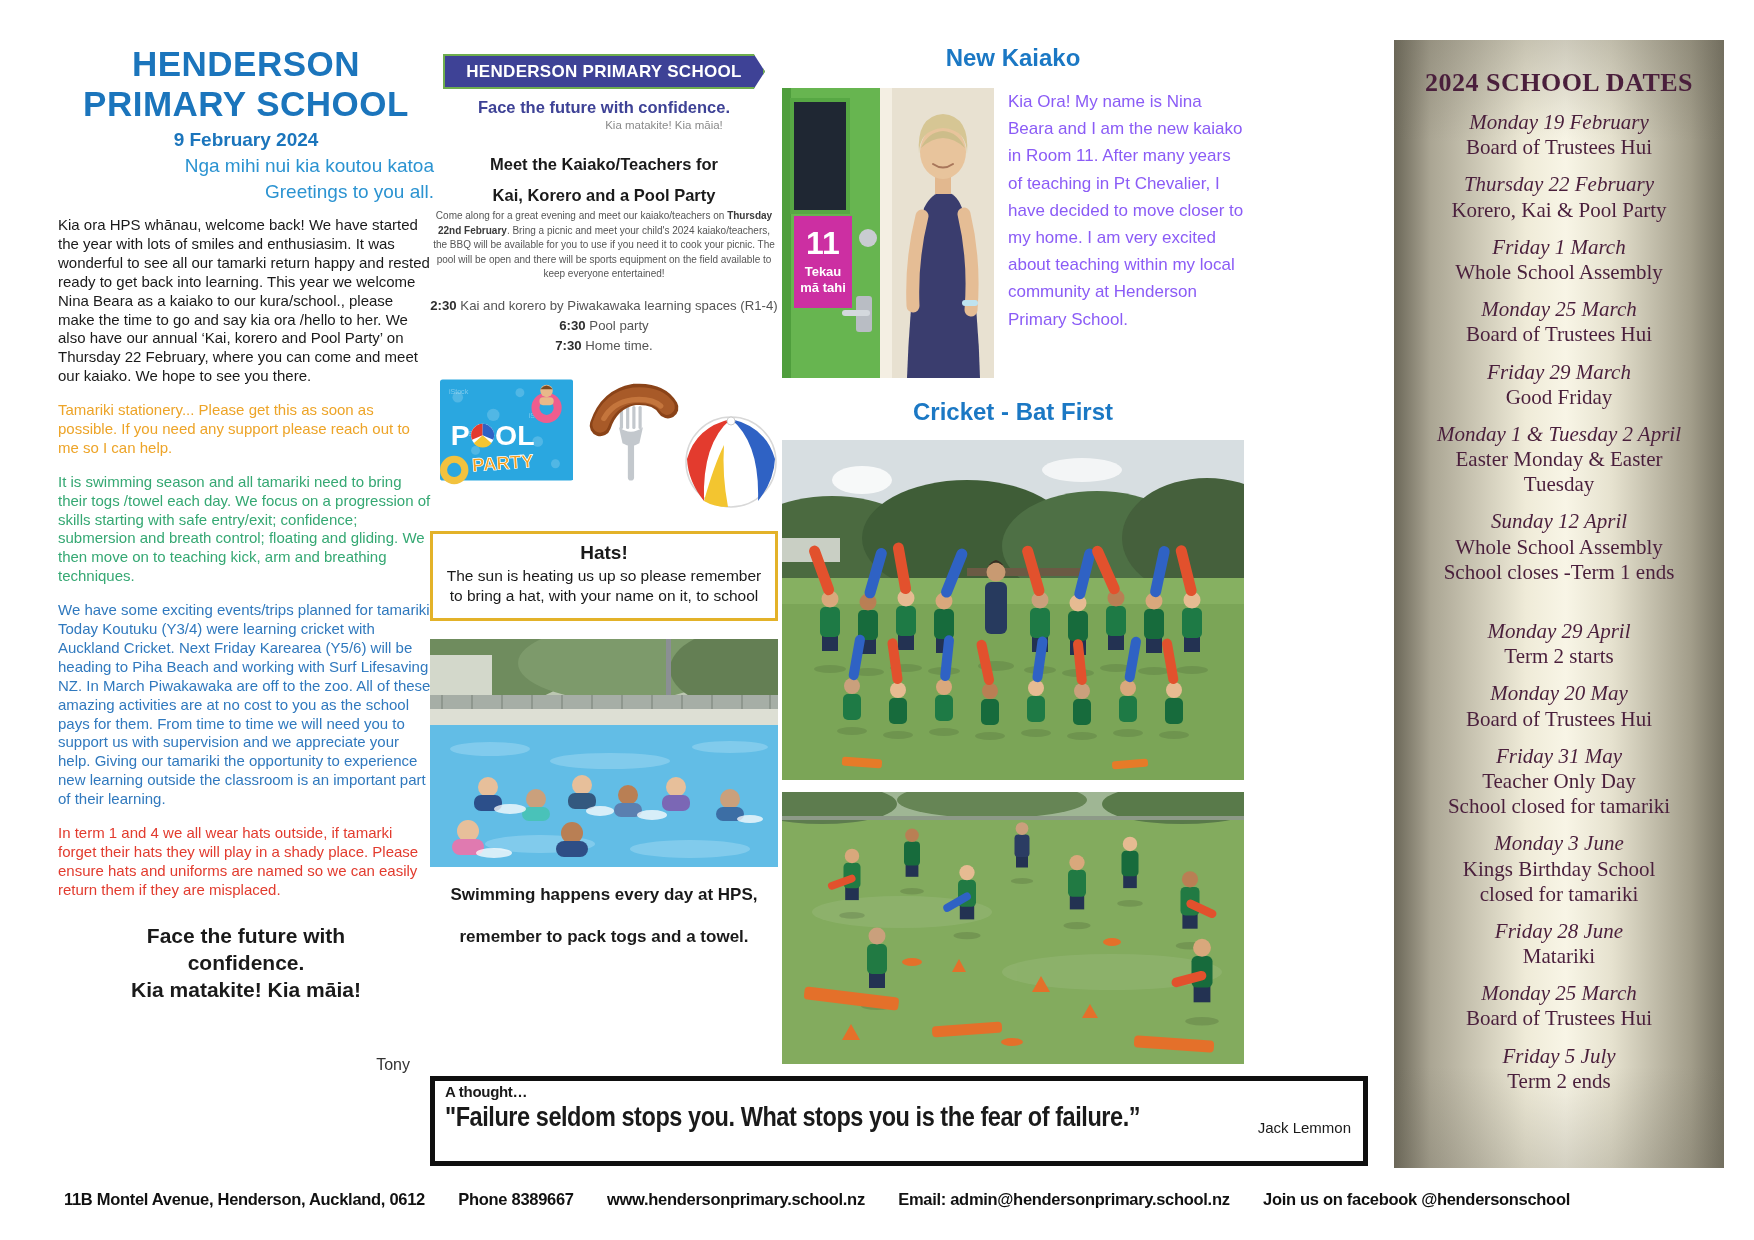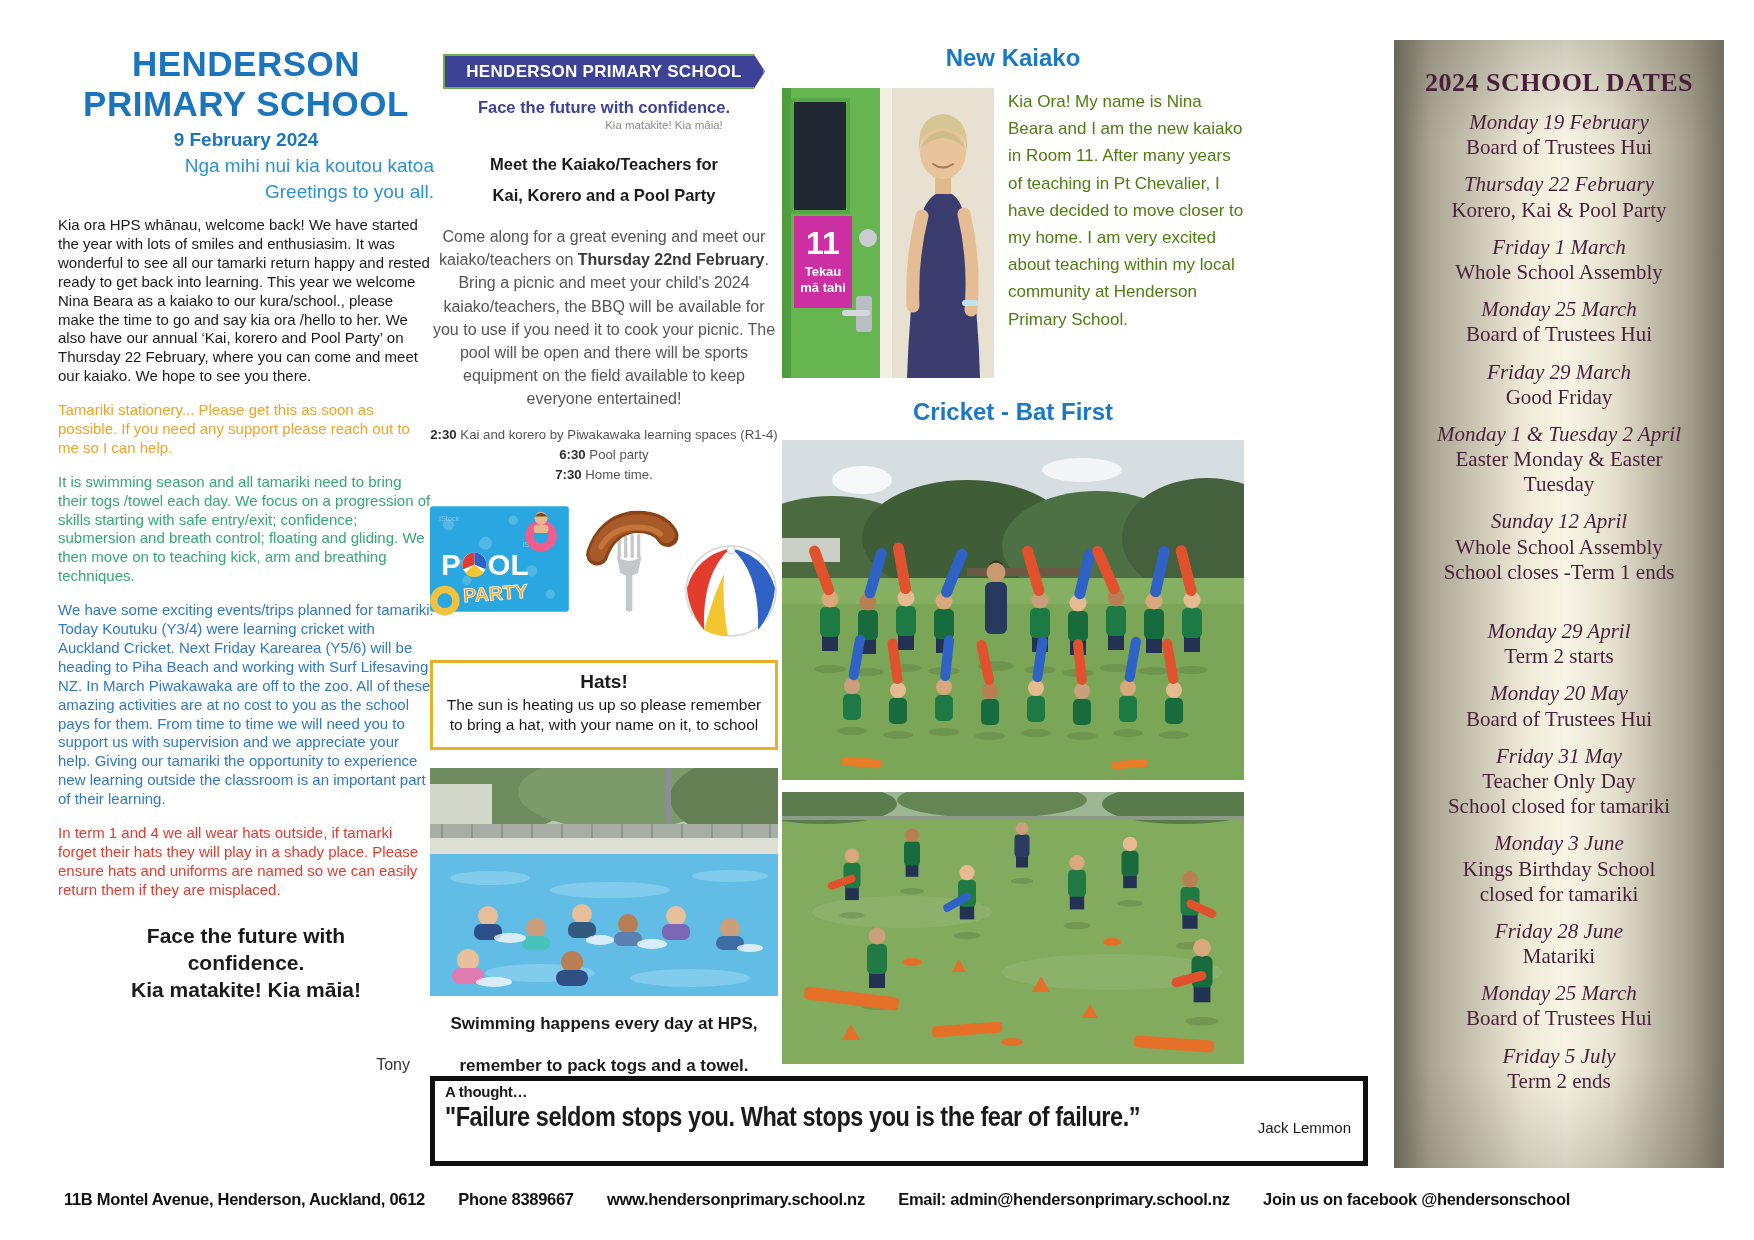--- a/index.html
+++ b/index.html
@@ -21,38 +21,38 @@
   
   .col-mid{position:absolute;left:430px;top:54px;width:348px;}
   .flyer{text-align:center;}
   .banner{margin:0 auto;width:318px;background:#3e4296;border:2px solid #6fae4e;color:#fff;
           font-weight:bold;font-size:17px;padding:6px 0 5px;letter-spacing:.3px;
           clip-path:polygon(0 0,96.5% 0,100% 50%,96.5% 100%,0 100%);}
   .flyer-tagline{color:#3e4296;font-weight:bold;font-size:16.5px;margin-top:9px;}
   .flyer-sub{color:#8a8a8a;font-size:11.5px;margin-top:2px;padding-left:120px;}
   .flyer-heading{font-weight:bold;font-size:16.5px;margin-top:24px;}
   .flyer-heading2{font-weight:bold;font-size:16.5px;margin-top:12px;}
-  .flyer-body{color:#555;font-size:16px;line-height:1.45;margin-top:20px;}
+  .flyer-body{color:#555;font-size:10px;line-height:1.45;margin-top:4px;}
   .flyer-body b{color:#3a3a3a;}
   .schedule{margin-top:14px;color:#555;font-size:13.2px;line-height:1.55;}
   .schedule b{color:#2e2e2e;}
-  .img-row{display:flex;align-items:flex-start;margin-top:16px;gap:6px;}
+  .img-row{display:flex;align-items:flex-start;margin-top:16px;gap:6px;margin-left:10px;}
   .ball-wrap{margin-left:-6px;margin-top:42px;}
   .hats-box{margin-top:18px;border:3px solid #e3b229;padding:8px 10px 12px;text-align:center;background:#fff;}
   .hats-title{font-size:19px;font-weight:bold;}
   .hats-text{font-size:15.5px;margin-top:2px;line-height:1.3;}
   .pool-photo-wrap{margin-top:18px;line-height:0;}
   .swim-caption{font-weight:bold;font-size:17px;text-align:center;margin-top:18px;}
   .swim-caption.second{margin-top:22px;}
 
   
   .col-right{position:absolute;left:782px;top:44px;width:462px;}
   .sec-heading{color:#1b78c4;font-size:24px;font-weight:bold;text-align:center;}
   .nk-row{display:flex;gap:14px;margin-top:16px;}
-  .nk-text{font-size:17px;line-height:1.6;width:236px;color:#4d7c0f;}
+  .nk-text{font-size:17px;line-height:1.6;width:236px;color:#8b5cf6;}
   .cricket-heading{margin-top:20px;}
   .photo{line-height:0;}
   .photo.m1{margin-top:14px;} .photo.m2{margin-top:12px;}
 
   
   .dates-panel{position:absolute;left:1394px;top:40px;width:330px;height:1128px;box-sizing:border-box;
     text-align:center;color:#4a1f3c;font-family:"Liberation Serif", serif;padding-top:28px;
     background-image:
       linear-gradient(to bottom, rgba(104,100,86,.30), rgba(104,100,86,0) 9%, rgba(104,100,86,0) 91%, rgba(104,100,86,.25)),
       linear-gradient(to right, #6b6758 0%, #aaa593 11%, #efebd8 40%, #f8f5e6 52%, #e6e2cf 66%, #a29d8a 90%, #767262 100%);}

